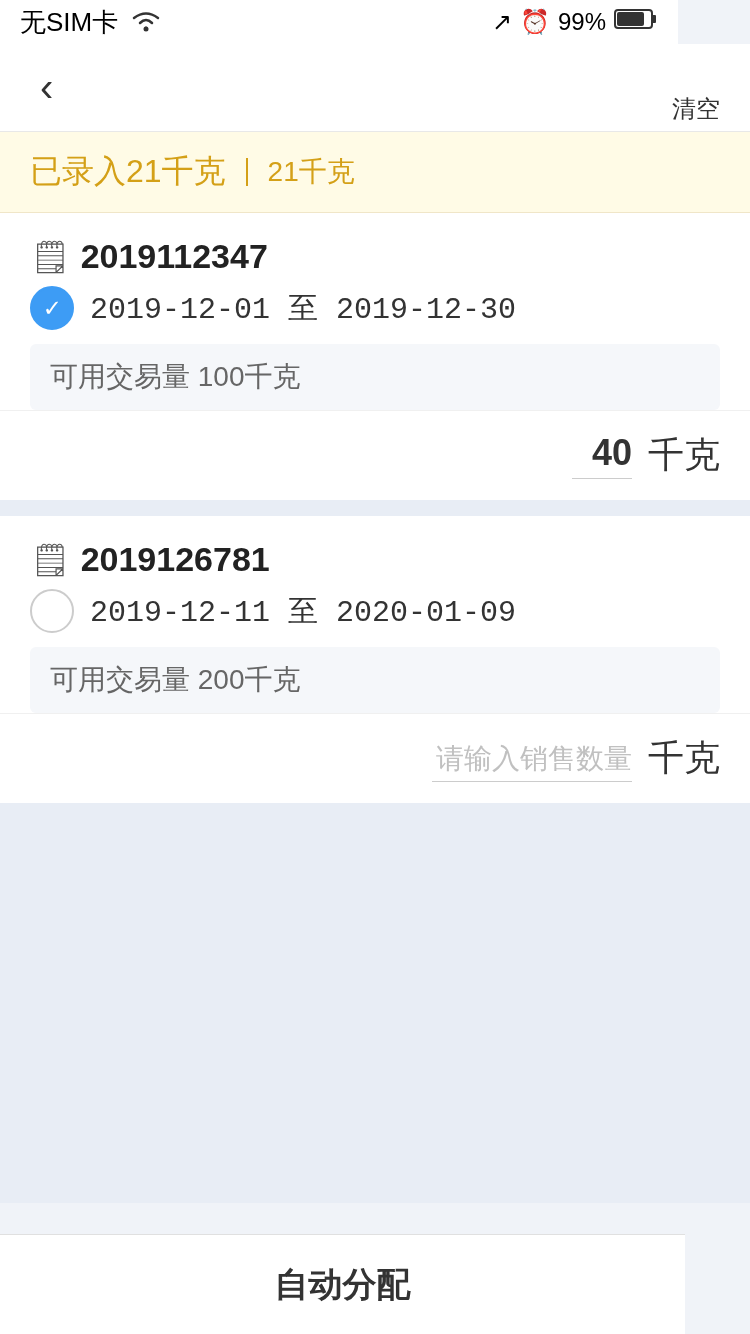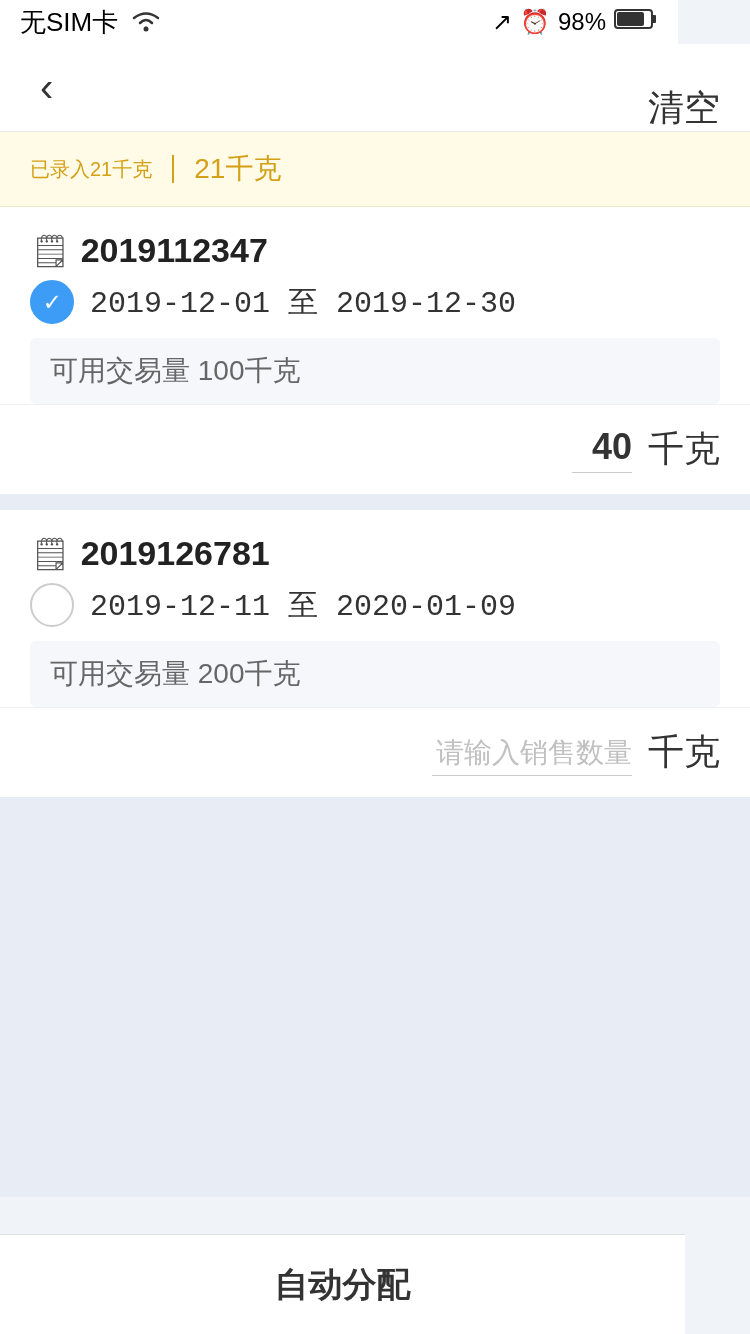--- a/index.html
+++ b/index.html
@@ -58,38 +58,38 @@
       color: #333;
       cursor: pointer;
       padding: 10px;
     }
     .nav-title {
       font-size: 36px;
       font-weight: 600;
       color: #333;
     }
     .nav-clear {
-      font-size: 36px;
+      font-size: 24px;
       color: #333;
       cursor: pointer;
       margin-top: 42px;
     }
 
     
     .summary-banner {
       width: 750px;
       background: #fffbe6;
       padding: 18px 30px;
       display: flex;
       align-items: center;
       gap: 20px;
       border-bottom: 1px solid #f0e6c8;
     }
     .summary-label {
-      font-size: 20px;
+      font-size: 32px;
       color: #d4a017;
       font-weight: 500;
     }
     .summary-divider {
       width: 2px;
       height: 28px;
       background: #d4a017;
     }
     .summary-value {
       font-size: 28px;
@@ -259,21 +259,21 @@
         <path d="M18 22 L18 22" stroke="#333" stroke-width="3" stroke-linecap="round"></path>
         <path d="M12 17 Q18 11 24 17" stroke="#333" stroke-width="2.5" fill="none" stroke-linecap="round"></path>
         <path d="M6 12 Q18 3 30 12" stroke="#333" stroke-width="2.5" fill="none" stroke-linecap="round"></path>
         <circle cx="18" cy="23" r="2.5" fill="#333"></circle>
       </svg>
     </span>
   </div>
   <div class="status-right">
     <span>↗</span>
     <span>⏰</span>
-    <span>98%</span>
+    <span>99%</span>
     <span>
       <svg width="44" height="22" viewBox="0 0 44 22">
         <rect x="1" y="2" width="37" height="18" rx="3" ry="3" fill="none" stroke="#333" stroke-width="2"></rect>
         <rect x="38" y="7" width="4" height="8" rx="1" fill="#333"></rect>
         <rect x="3" y="4" width="27" height="14" rx="2" fill="#333"></rect>
       </svg>
     </span>
   </div>
 </div>
 

